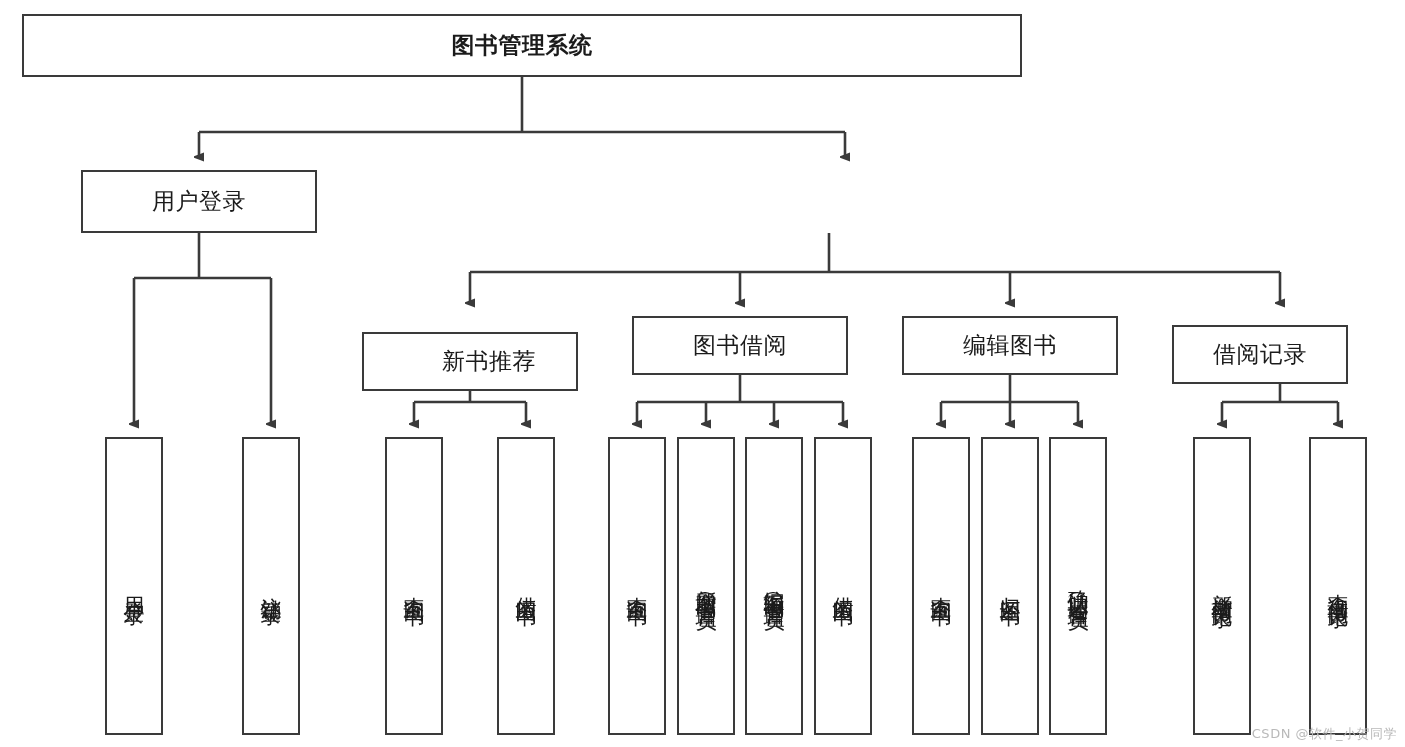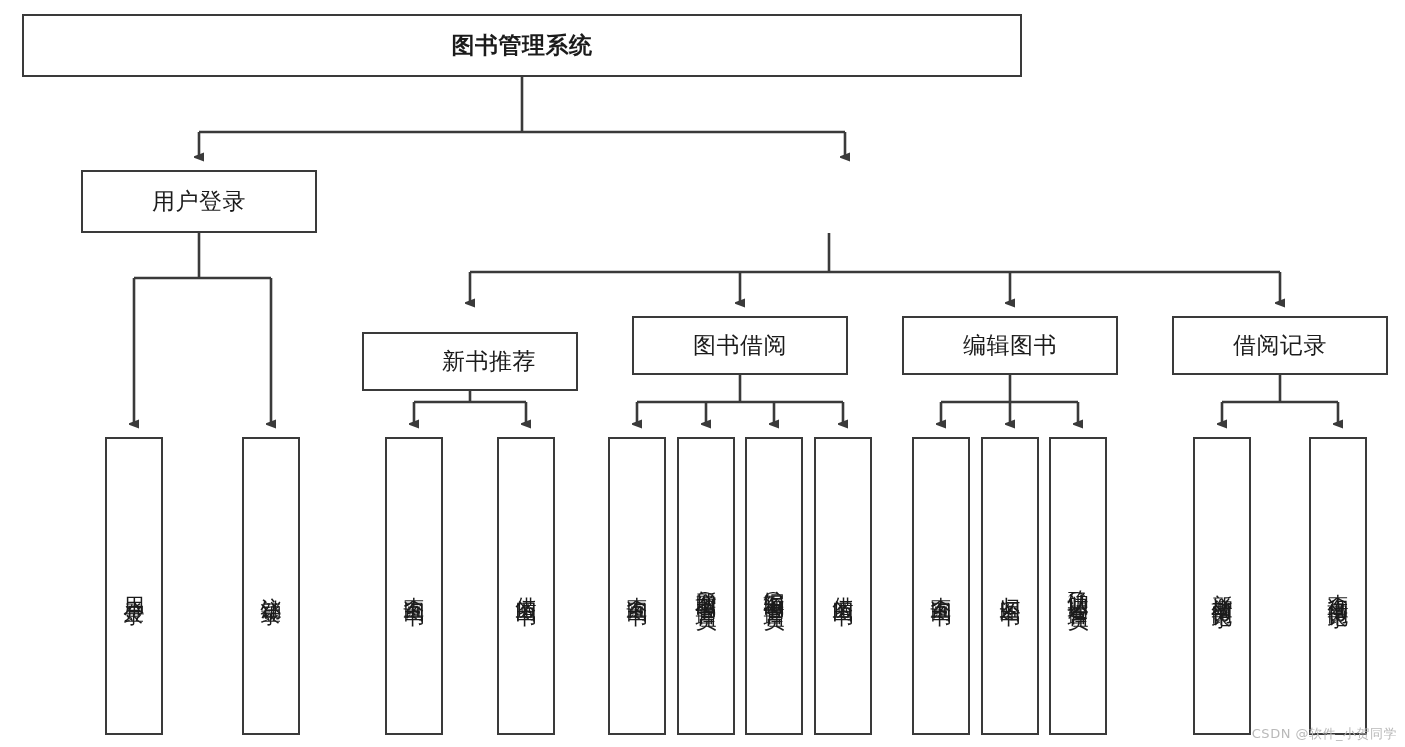--- a/index.html
+++ b/index.html
@@ -137,21 +137,21 @@
   </div>
 
   <div class="node-box" style="left:632px; top:316px; width:216px; height:59px;">
     <span class="node-label-h">图书借阅</span>
   </div>
 
   <div class="node-box" style="left:902px; top:316px; width:216px; height:59px;">
     <span class="node-label-h">编辑图书</span>
   </div>
 
-  <div class="node-box" style="left:1172px; top:316px; width:216px; height:59px;">
+  <div class="node-box" style="left:1172px; top:325px; width:176px; height:59px;">
     <span class="node-label-h">借阅记录</span>
   </div>
 
   <div class="node-box" style="left:105px; top:437px; width:58px; height:298px;">
     <span class="node-label-v">用户登录</span>
   </div>
 
   <div class="node-box" style="left:242px; top:437px; width:58px; height:298px;">
     <span class="node-label-v">注销登录</span>
   </div>

